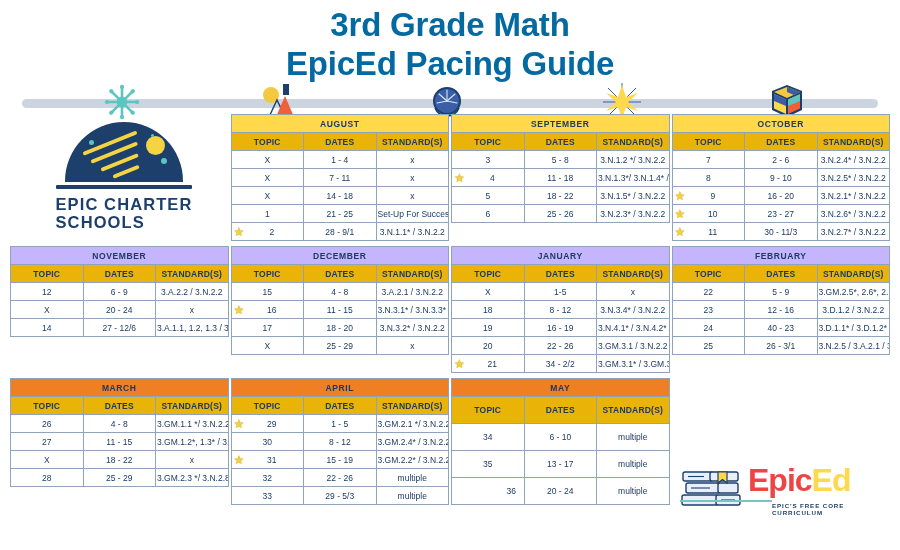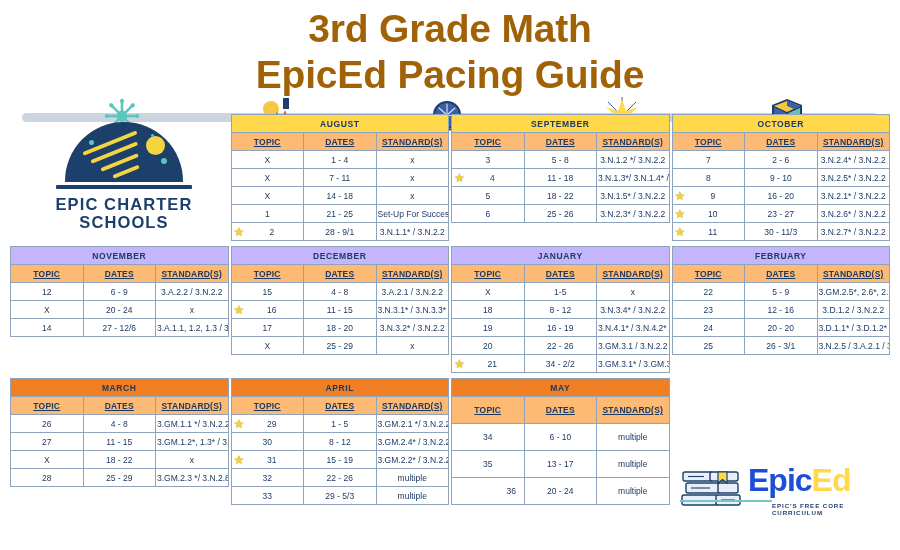--- a/index.html
+++ b/index.html
@@ -9,23 +9,23 @@
     font-family:"Liberation Sans", sans-serif;
     color:#1d3a63;
     position:relative;
   }
   
   .title-block{
     text-align:center;
     padding-top:6px;
   }
   .title-line{
-    font-size:39px;
+    font-size:33px;
     font-weight:bold;
-    color:#a16207;
+    color:#0369a1;
     line-height:1.18;
     letter-spacing:-0.2px;
   }
   
   .divider-wrap{
     position:relative;
     height:34px;
     margin-top:2px;
   }
   .divider-bar{
@@ -68,26 +68,25 @@
     font-size:11px;
     font-weight:bold;
     letter-spacing:0.6px;
     height:19px;
     border:1px solid #8fa3bc;
   }
   .hdr-yellow{background:#ffd84b;}
   .hdr-teal{background:#c4b5fd;}
   .hdr-orange{background:#f07e22;}
   th.colhead{
-    background:#fdba74;
+    background:#eab308;
     font-weight:bold;
     font-size:8.5px;
     letter-spacing:0.2px;
     height:18px;
-    text-decoration:underline;
   }
   td.topic{width:17%;position:relative;}
   td.dates{width:21%;}
   td.std{width:62%;font-size:8px;}
   .star{
     position:absolute;
     left:2px;top:50%;
     transform:translateY(-50%);
     width:11px;height:11px;
     line-height:11px;
@@ -117,35 +116,35 @@
     position:absolute;right:18px;top:14px;
     width:19px;height:19px;border-radius:50%;
     background:#f5d442;
   }
   .trail{position:absolute;height:3.5px;background:#f5d442;border-radius:2px;
          transform:rotate(-22deg);transform-origin:left center;}
   .dot{position:absolute;border-radius:50%;background:#5bc6c0;}
   .ecs-name{
     margin-top:6px;
     font-size:16.5px;font-weight:bold;color:#1d3f6b;
-    letter-spacing:1.1px;line-height:1.12;text-align:center;
+    letter-spacing:1.1px;line-height:1.12;
   }
   
   .epiced-logo{
     position:absolute;
     right:12px;bottom:24px;
     width:212px;height:66px;
   }
   .ee-books{position:absolute;left:4px;top:8px;width:64px;height:48px;}
   .ee-word{
     position:absolute;left:72px;top:4px;
     font-size:32px;font-weight:bold;letter-spacing:-1px;
     line-height:1;
   }
-  .ee-epic{color:#1d4ed8;}
+  .ee-epic{color:#ef4444;}
   .ee-ed{color:#ffd84b;}
   .ee-tag{
     position:absolute;left:96px;top:42px;
     font-size:6.2px;font-weight:bold;letter-spacing:0.9px;color:#1d3f6b;
   }
   .ee-rule{
     position:absolute;left:4px;top:40px;width:92px;height:2px;background:#74c8bf;
   }
 </style>
 </head>
@@ -485,21 +484,21 @@
           <td class="dates">5 - 9</td>
           <td class="std">3.GM.2.5*, 2.6*, 2.7* / 3.N.2.2</td>
         </tr>
         <tr>
           <td class="topic"><span class="topic-txt">23</span></td>
           <td class="dates">12 - 16</td>
           <td class="std">3.D.1.2 / 3.N.2.2</td>
         </tr>
         <tr>
           <td class="topic"><span class="topic-txt">24</span></td>
-          <td class="dates">20 - 20</td>
+          <td class="dates">40 - 23</td>
           <td class="std">3.D.1.1* / 3.D.1.2* / 3.N.2.2</td>
         </tr>
         <tr>
           <td class="topic"><span class="topic-txt">25</span></td>
           <td class="dates">26 - 3/1</td>
           <td class="std">3.N.2.5 / 3.A.2.1 / 3.N.2.2</td>
         </tr>
       </tbody>
         </table>
     </div>

